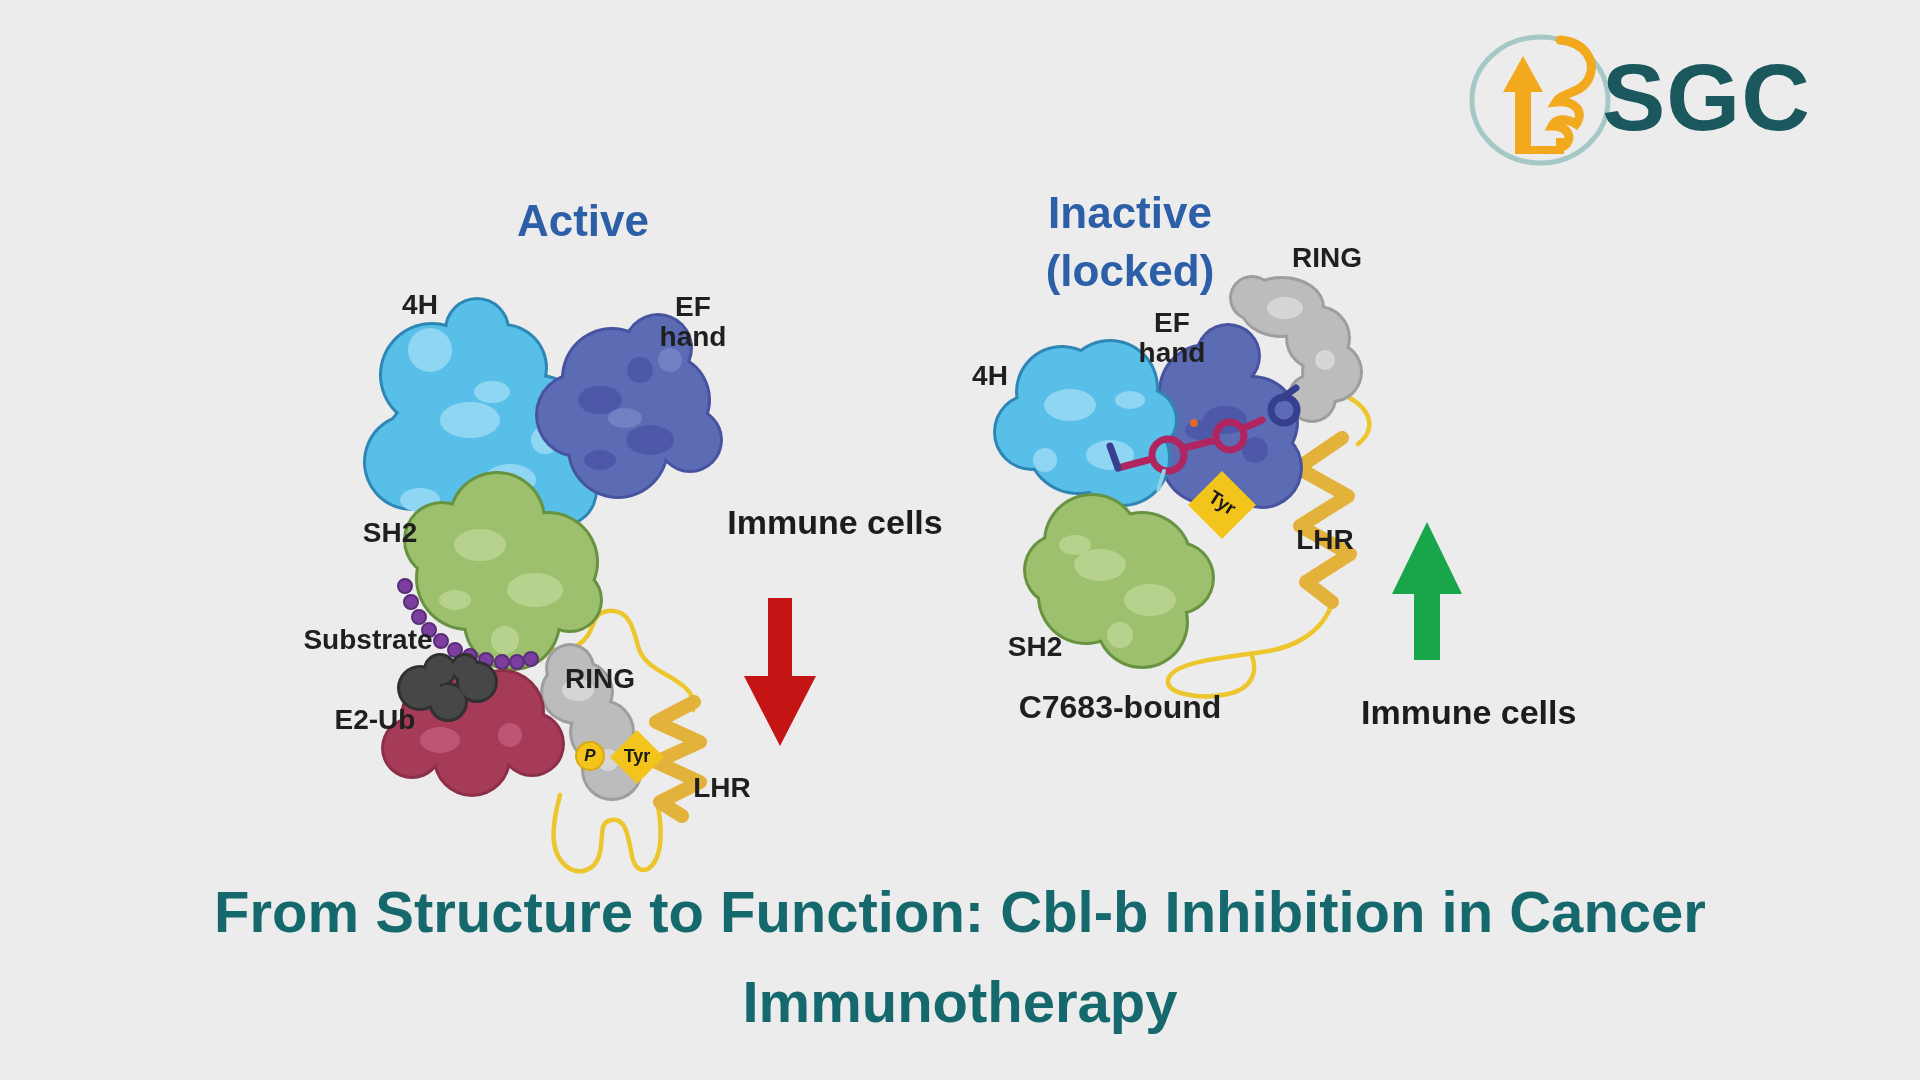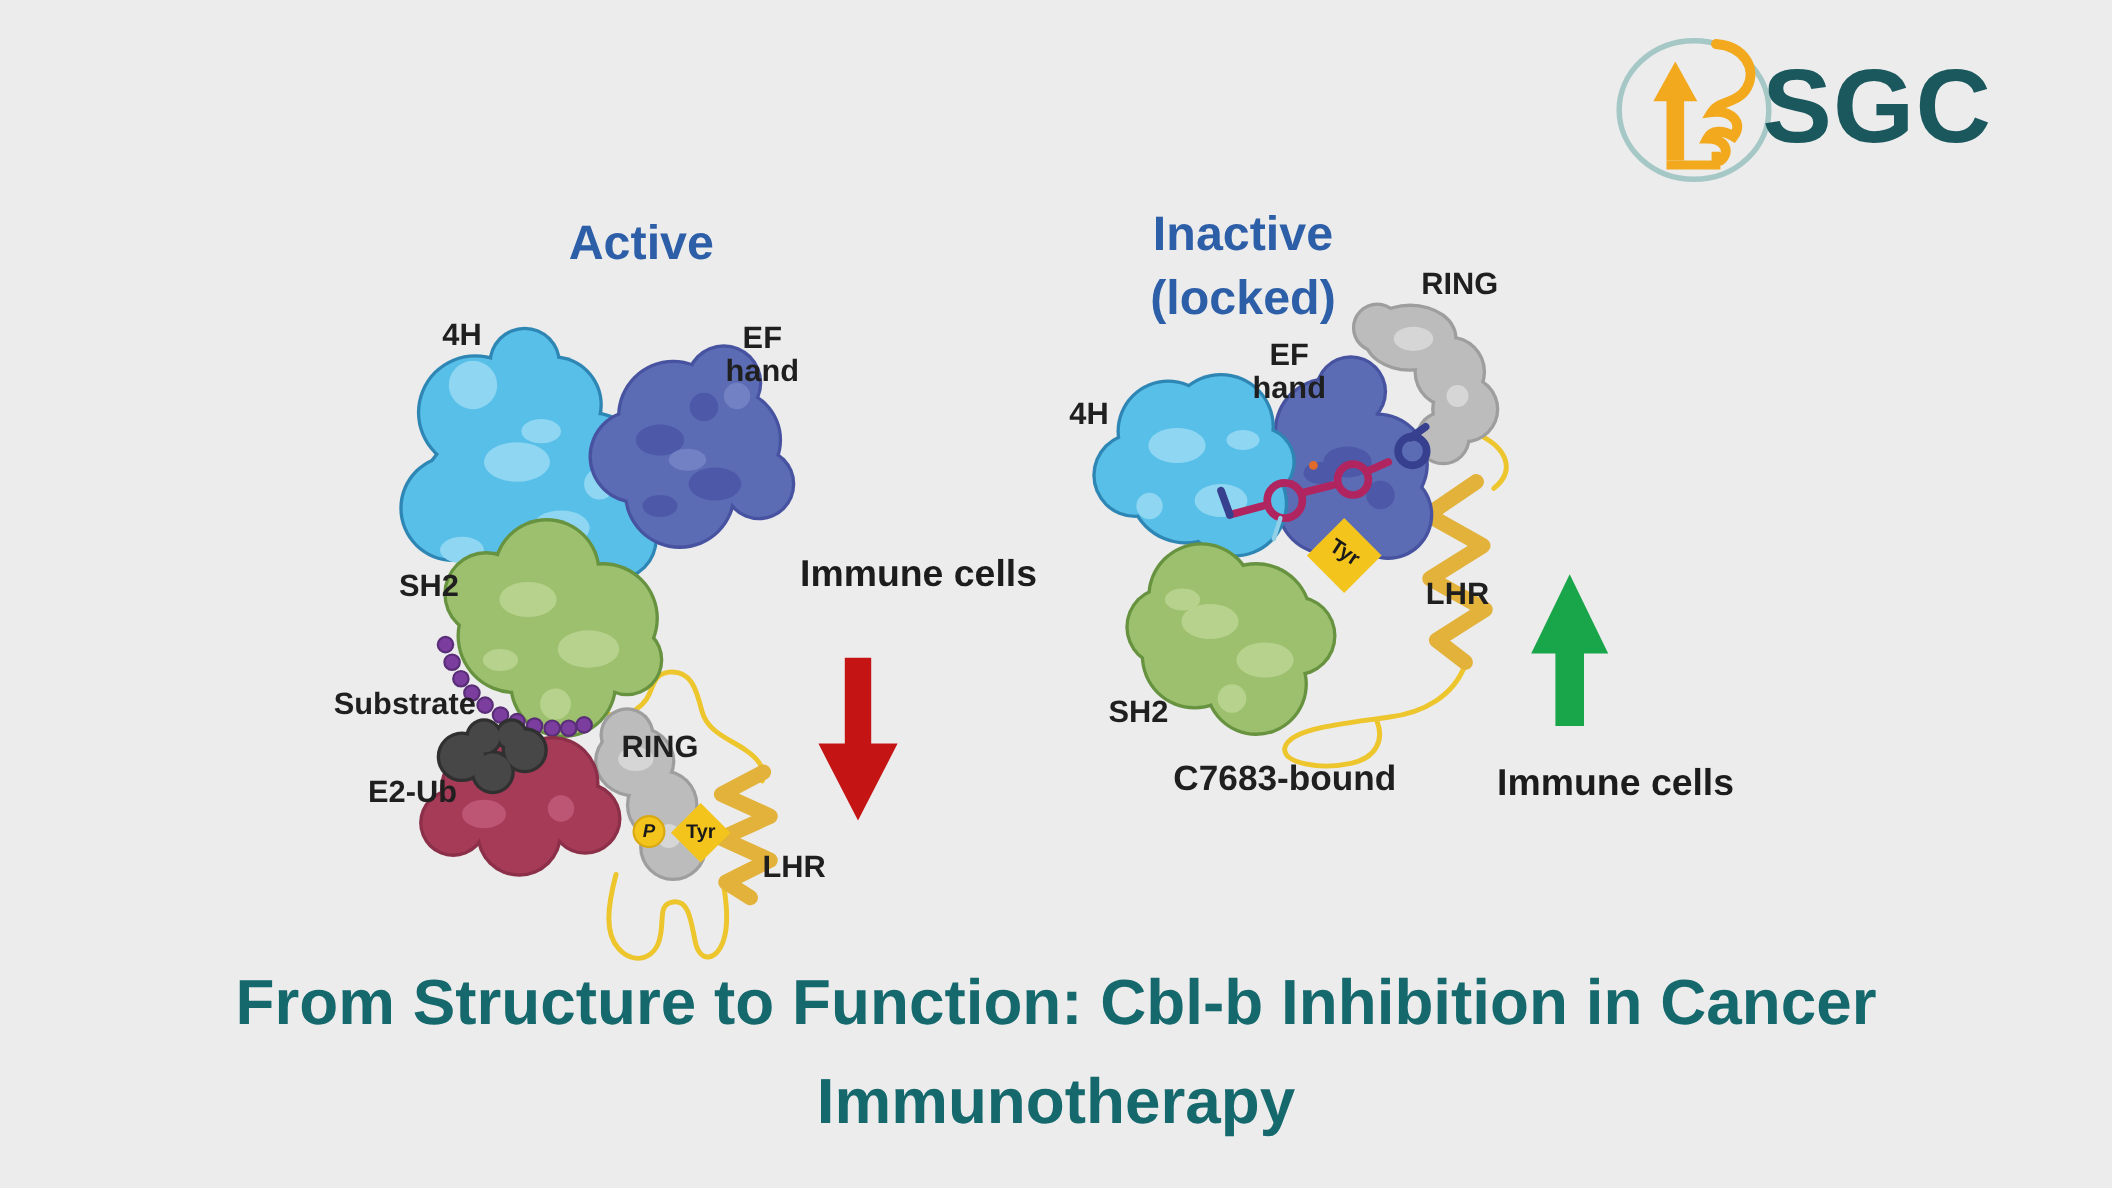--- a/index.html
+++ b/index.html
@@ -342,21 +342,21 @@
 
 <div class="lbl ctr" style="left:1327px;top:243px;">RING</div>
 <div class="lbl ctr" style="left:1172px;top:308px;">
   <div>EF</div>
   <div>hand</div>
 </div>
 <div class="lbl ctr" style="left:990px;top:361px;">4H</div>
 <div class="lbl ctr" style="left:1035px;top:632px;">SH2</div>
 <div class="lbl ctr" style="left:1325px;top:525px;">LHR</div>
 <div class="badge-txt" style="left:1222px;top:492px;font-size:19px;transform:translateX(-50%) rotate(33deg);">Tyr</div>
-<div class="lbl ctr" style="left:1120px;top:690px;font-size:32px;margin-left:48px;">C7683-bound</div>
+<div class="lbl ctr" style="left:1120px;top:690px;font-size:32px;">C7683-bound</div>
 
 <div class="outcome" style="left:1318px;top:688px;">
   <div>Immune cells</div>
 </div>
 
 <div class="sgc-text">SGC</div>
 
 <div class="caption" style="top:878px;text-align:right;">From Structure to Function: Cbl-b Inhibition in Cancer</div>
 <div class="caption" style="top:968px;">Immunotherapy</div>
 

